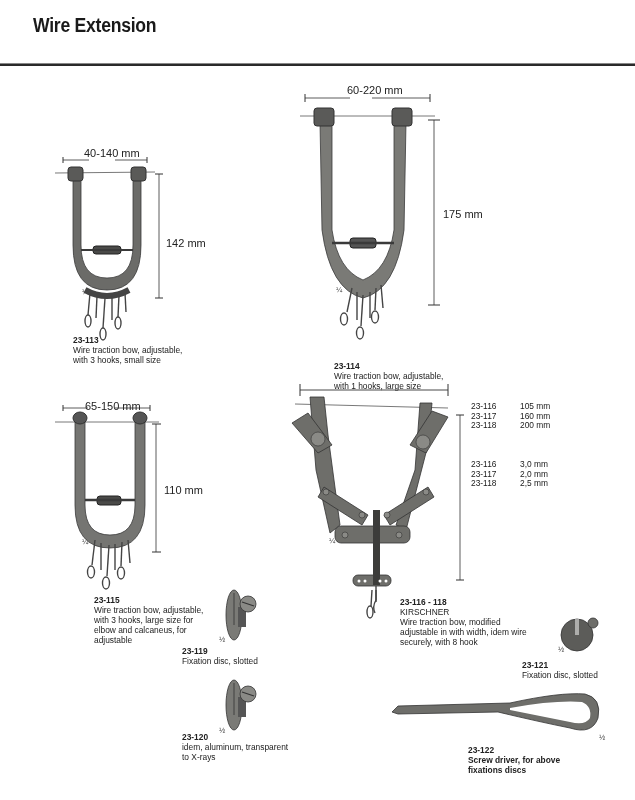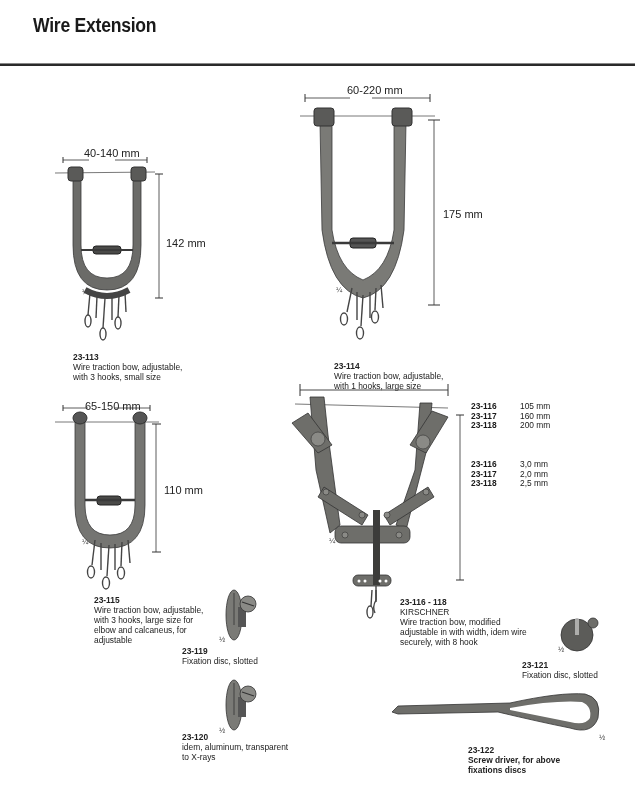--- a/index.html
+++ b/index.html
@@ -8,21 +8,21 @@
   .title { position: absolute; left: 33px; top: 14px; font-size: 20px; font-weight: bold; letter-spacing: -0.3px; transform: scaleX(0.88); transform-origin: left; }
   .rule { position: absolute; left: 0; top: 63px; width: 635px; height: 3px; background: #2a2a2a; border-top: 1px solid #888; }
   .cap { position: absolute; font-size: 8.4px; line-height: 10px; color: #222; }
   .cap .code { font-weight: bold; display: block; }
   .cap .bold { font-weight: bold; }
   .dim { position: absolute; font-size: 11px; color: #222; white-space: nowrap; }
   .scale { position: absolute; font-size: 7.5px; color: #444; }
   svg { position: absolute; overflow: visible; }
   .spec { position: absolute; font-size: 8.4px; line-height: 9.5px; }
   .spec .row { display: flex; }
-  .spec .k { font-weight: bold; width: 49px; }
+  .spec .k { font-weight: normal; width: 49px; }
 </style>
 </head>
 <body>
 
 <div class="title">Wire Extension</div>
 <div class="rule"></div>
 
 <svg style="left:55px;top:150px" width="120" height="200" viewBox="0 0 120 200">
   <line x1="8" y1="10" x2="34" y2="10" stroke="#333" stroke-width="0.8"></line>
     <line x1="8" y1="7" x2="8" y2="13" stroke="#333"></line>
@@ -46,21 +46,21 @@
       <ellipse cx="48" cy="184" rx="3" ry="6"></ellipse>
     <path d="M57 146 L57 170"></path>
     <path d="M64 145 L63 167"></path>
       <ellipse cx="63" cy="173" rx="3" ry="6"></ellipse>
     <path d="M70 143 L71 162"></path>
   </g>
 </svg>
 <div class="dim" style="left:84px;top:147px">40-140 mm</div>
 <div class="dim" style="left:166px;top:237px">142 mm</div>
 <div class="scale" style="left:82px;top:287px">¼</div>
-<div class="cap" style="left:73px;top:352px">
+<div class="cap" style="left:73px;top:335px">
   <span class="code">23-113</span>
   <span>Wire traction bow, adjustable,</span><br>
   <span>with 3 hooks, small size</span>
 </div>
 
 <svg style="left:300px;top:90px" width="160" height="250" viewBox="0 0 160 250">
   <line x1="5" y1="8" x2="50" y2="8" stroke="#333" stroke-width="0.8"></line>
     <line x1="5" y1="4" x2="5" y2="12" stroke="#333"></line>
   <line x1="72" y1="8" x2="130" y2="8" stroke="#333" stroke-width="0.8"></line>
     <line x1="130" y1="4" x2="130" y2="12" stroke="#333"></line>

